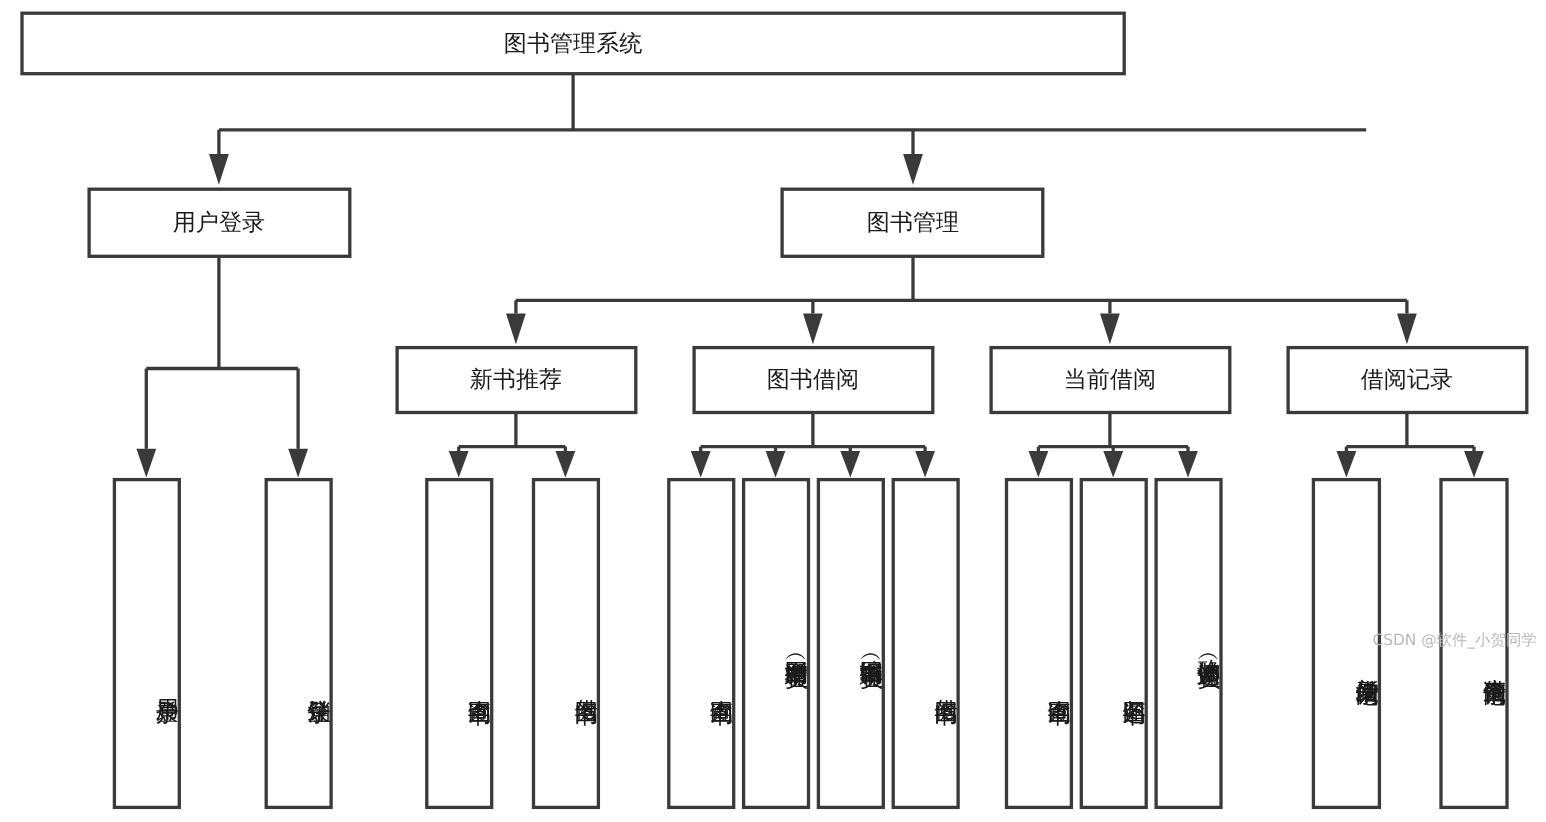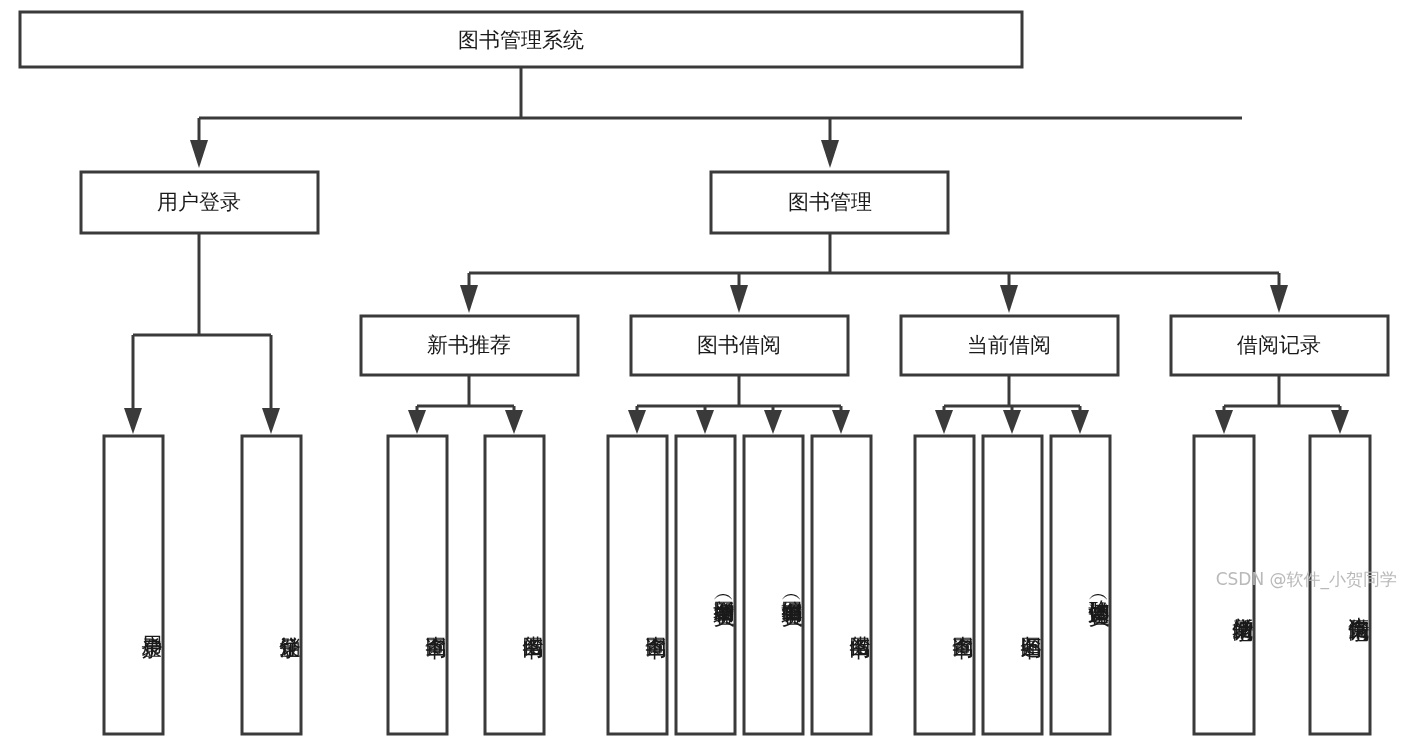--- a/index.html
+++ b/index.html
@@ -32,21 +32,21 @@
     line-height:1.05;
     color:#1a1a1a;
     letter-spacing:1px;
     white-space:nowrap;
     pointer-events:none;
   }
   .watermark{
     position:absolute;
     right:8px;bottom:4px;
     font-family:"DejaVu Sans","Liberation Sans",sans-serif;
-    font-size:17px;
+    font-size:14px;
     color:#b9b9b9;
     white-space:nowrap;
     user-select:none;
   }
 </style>
 </head>
 <body>
 
 <div id="diagram-root">
 

